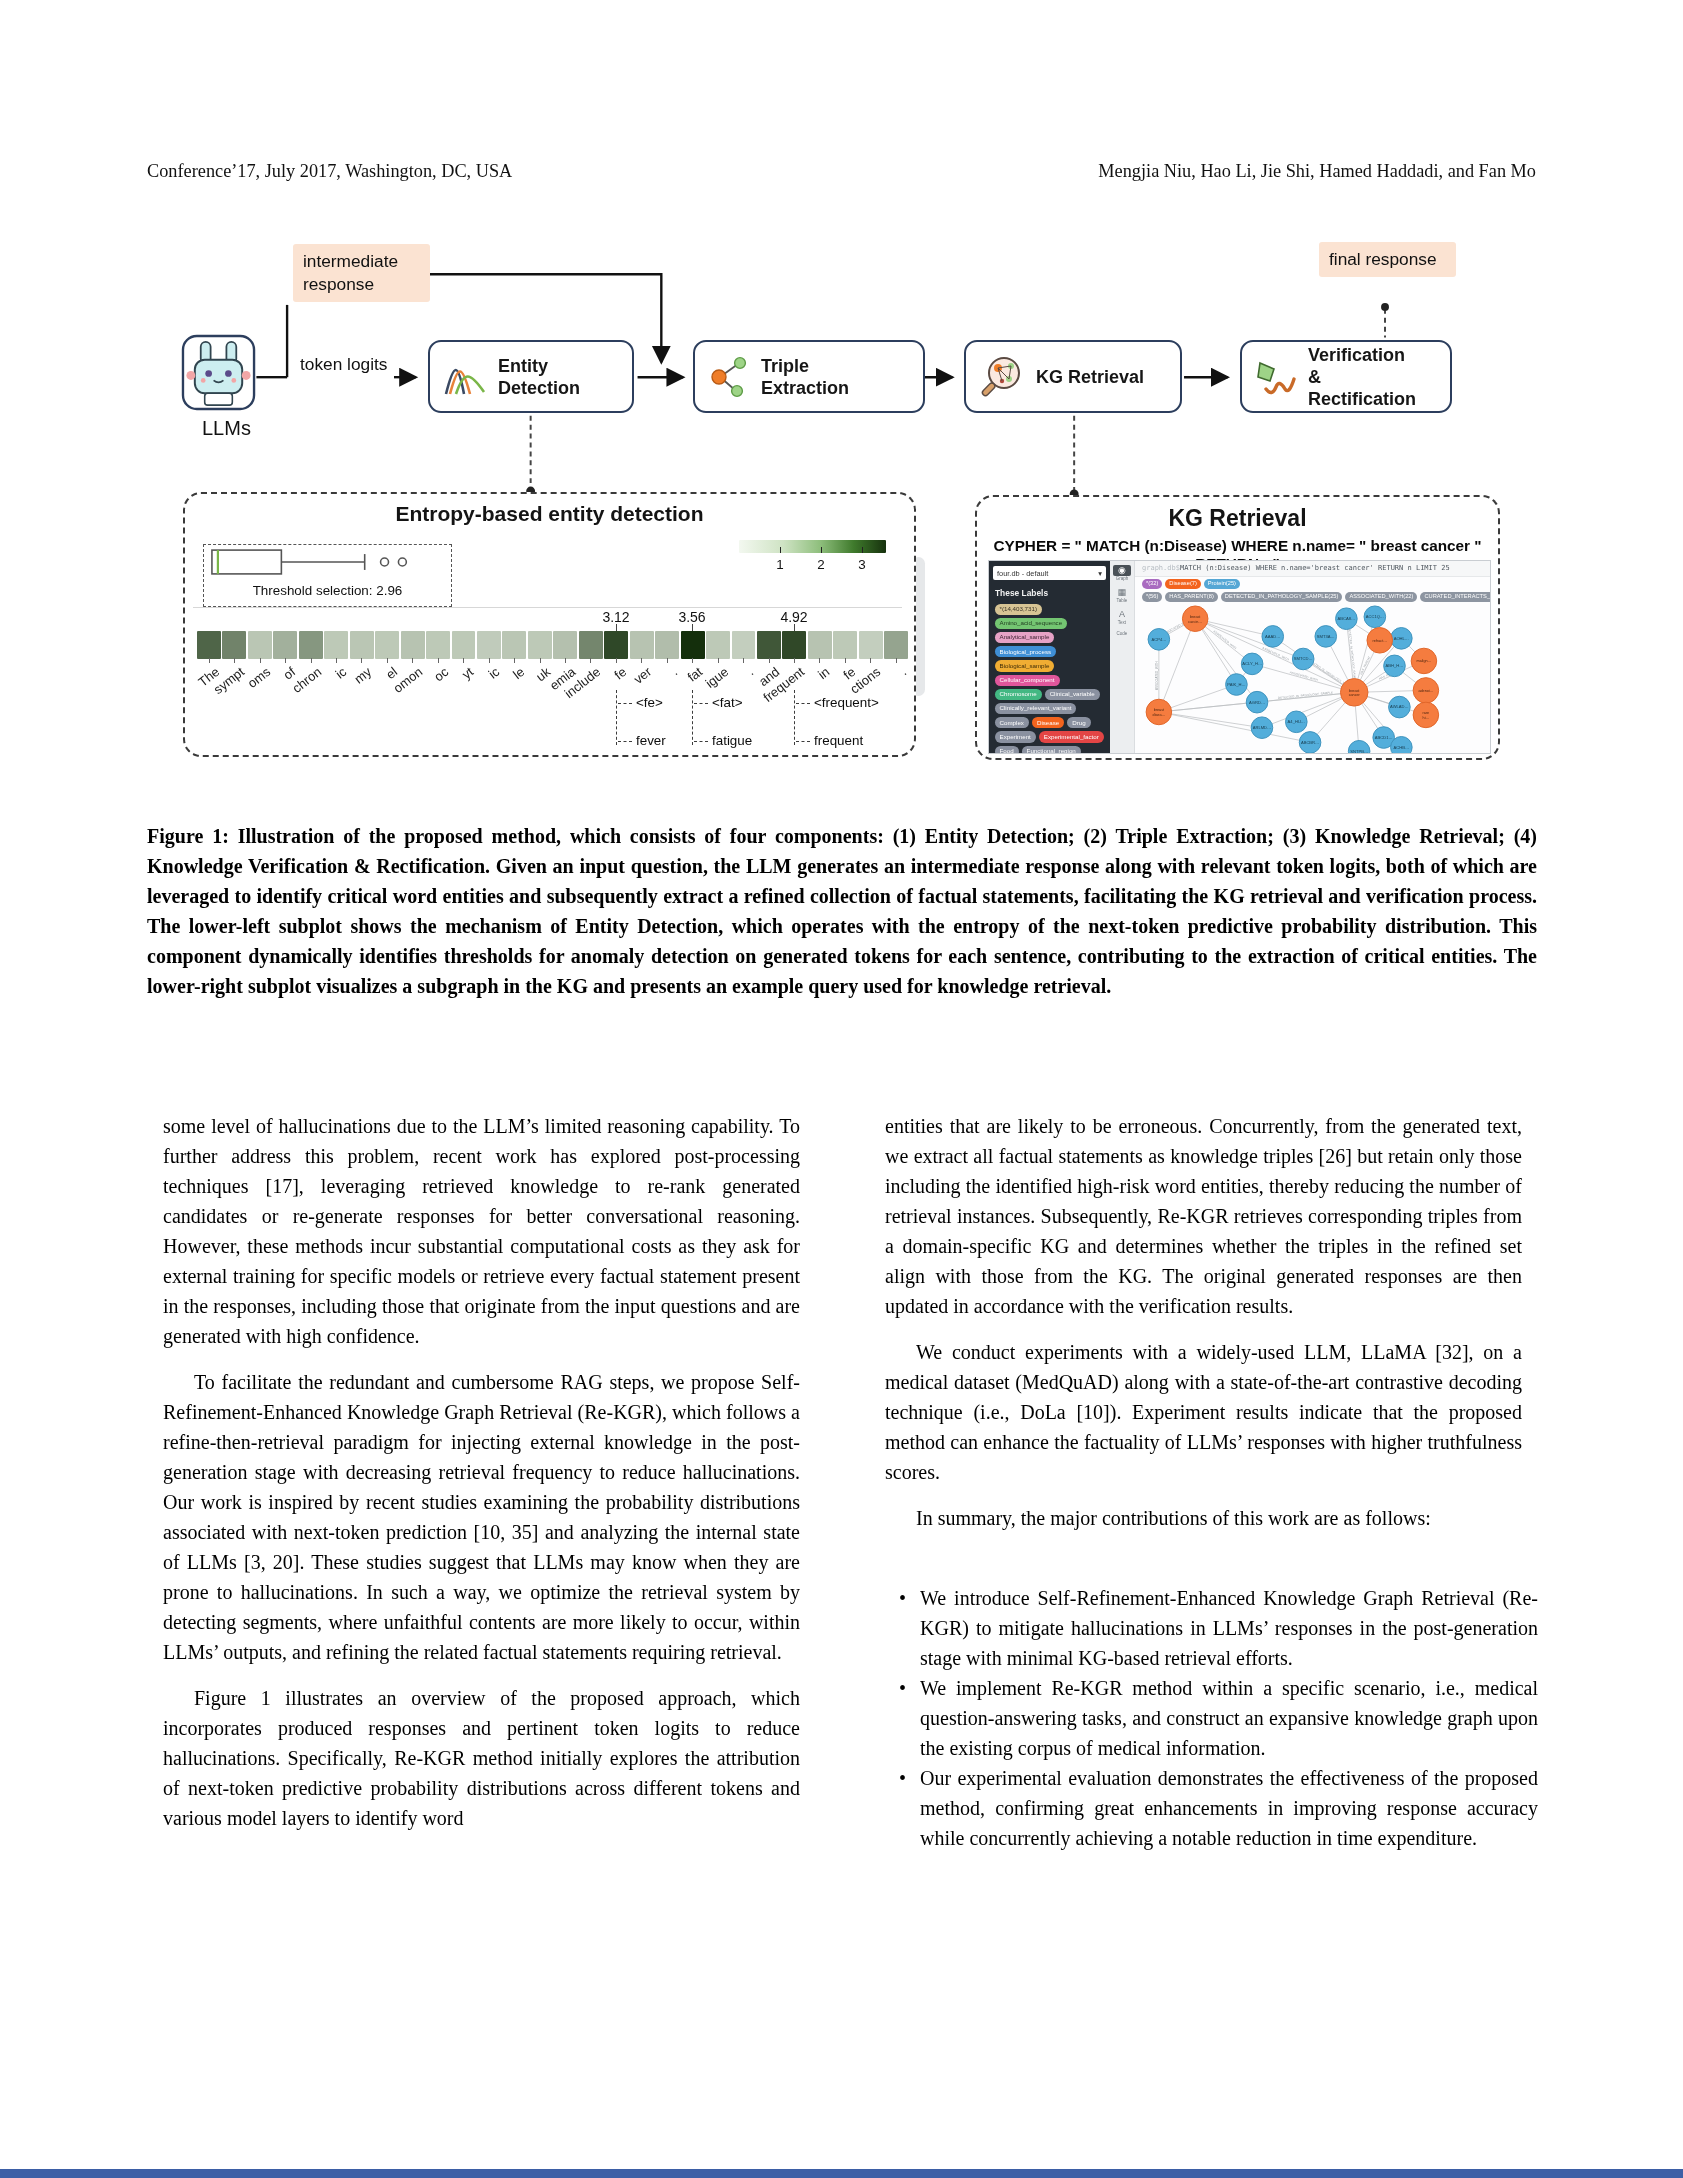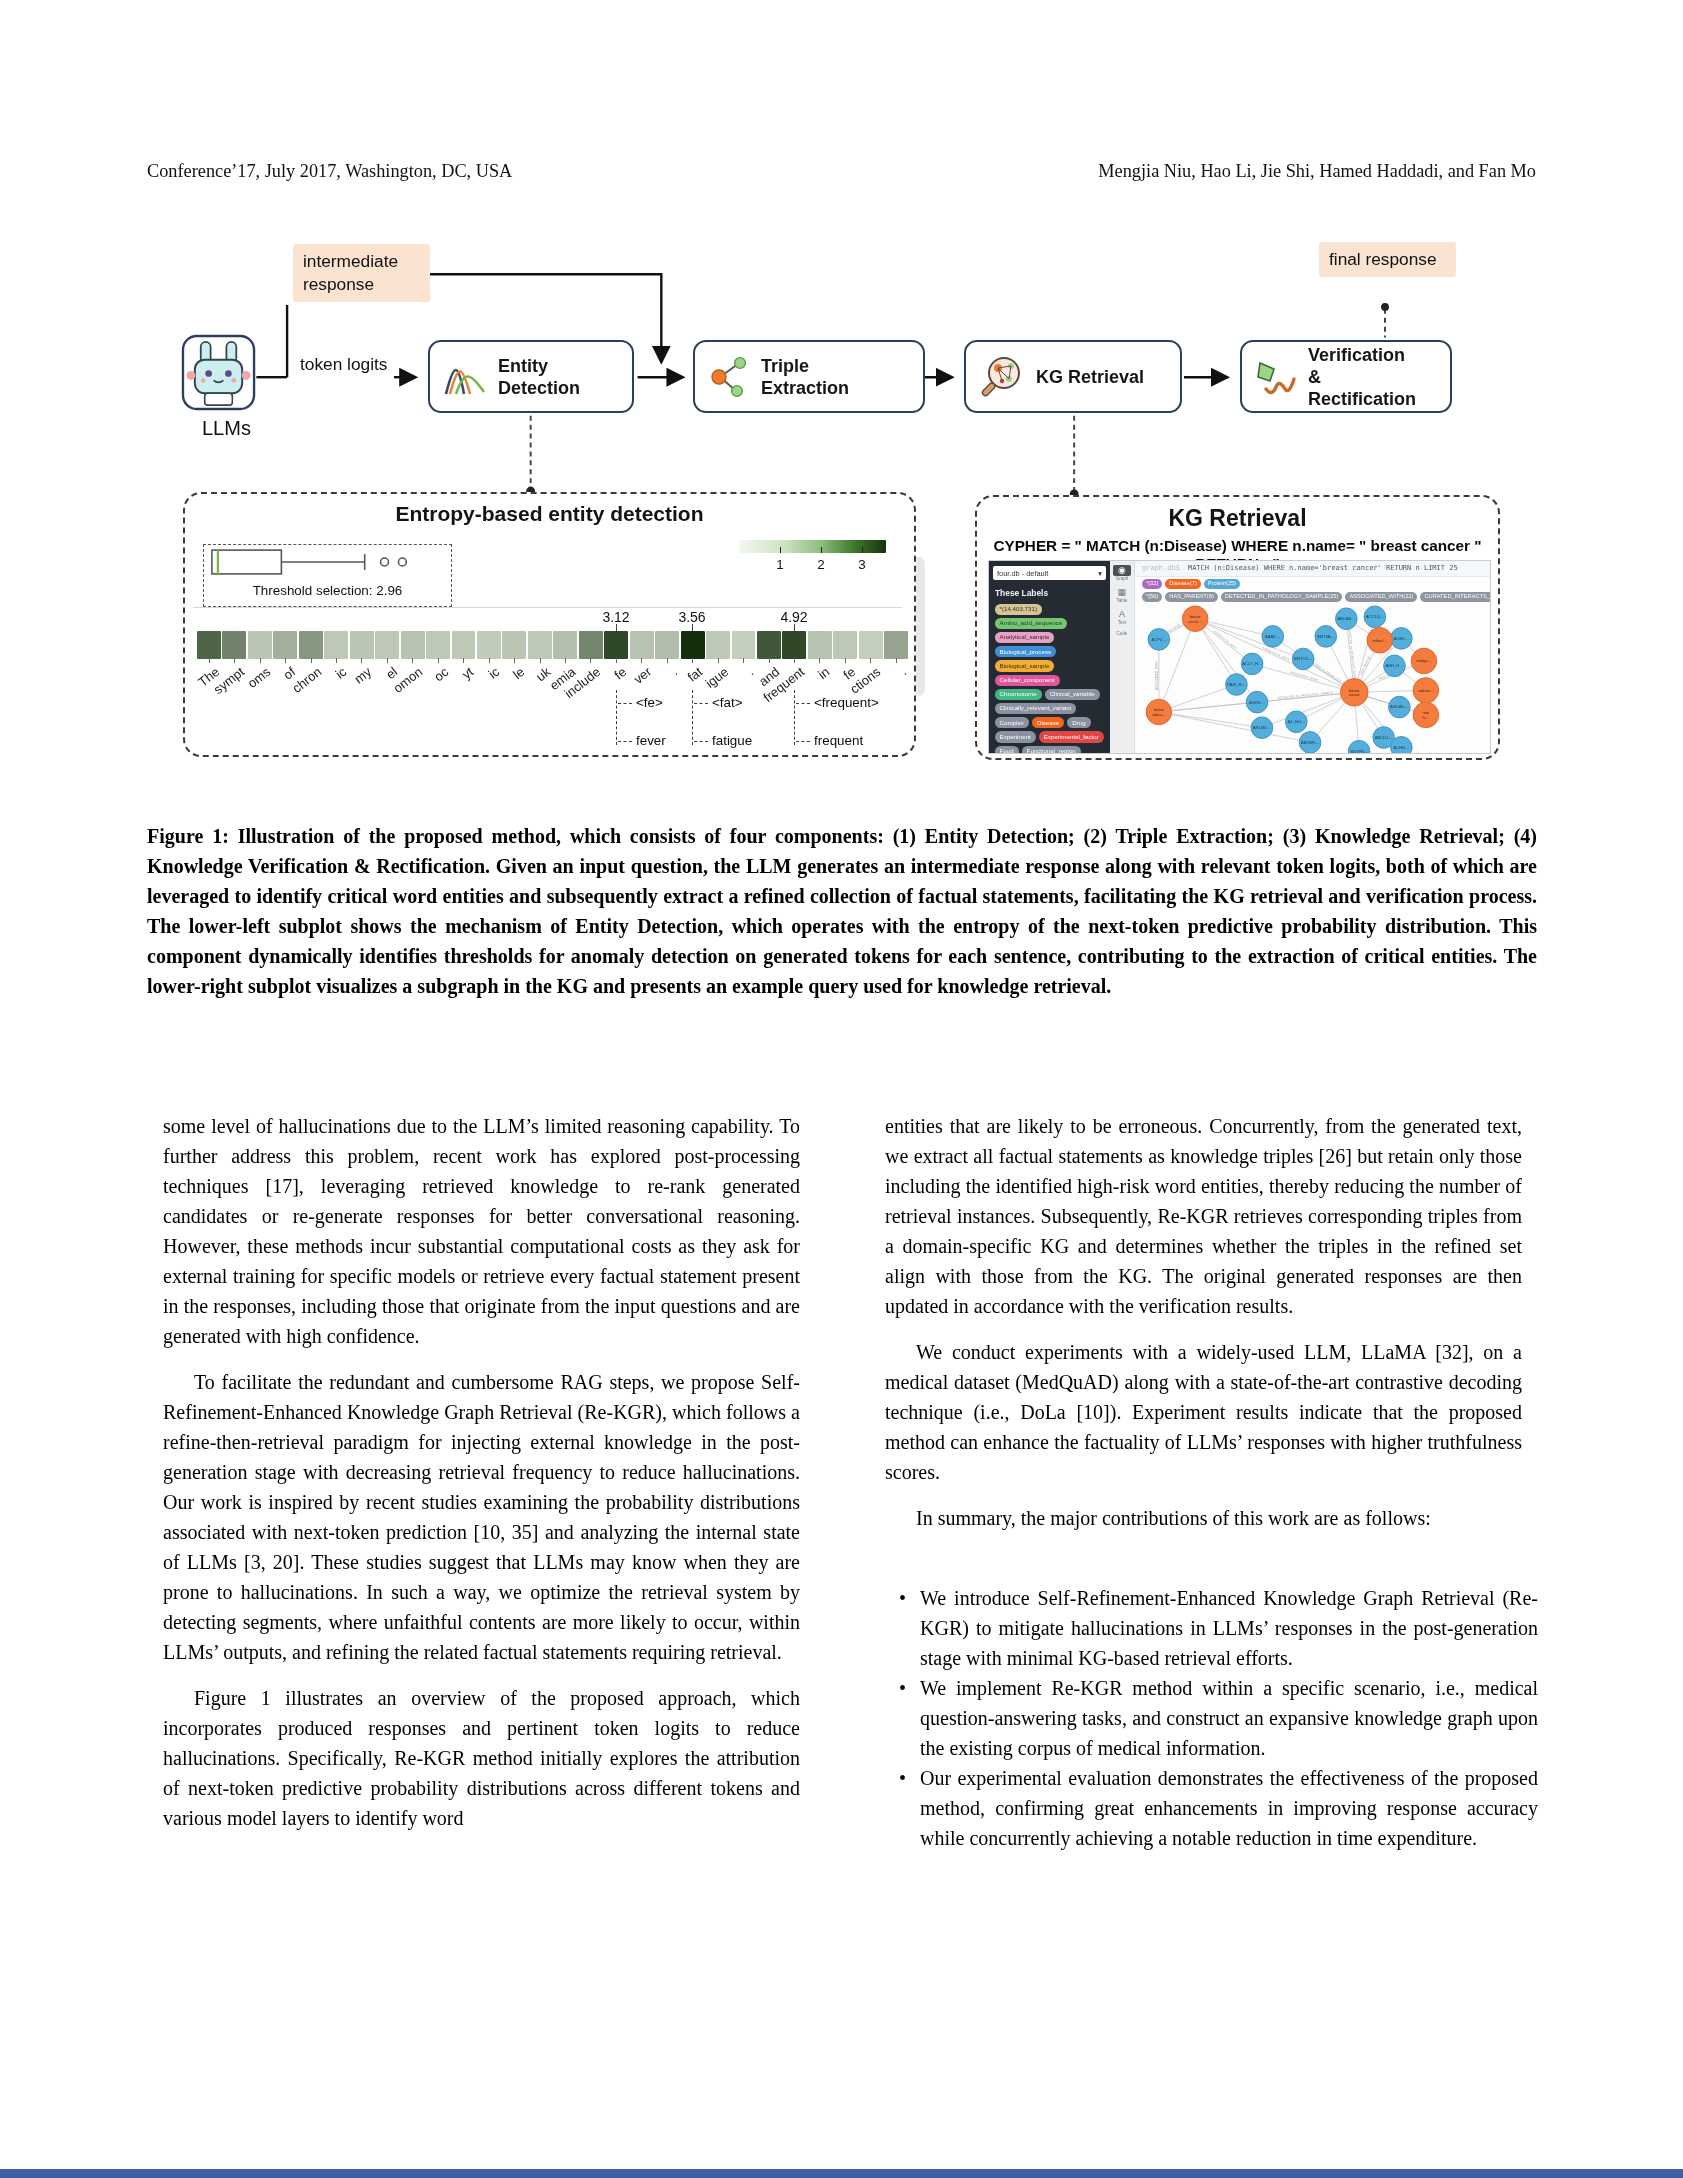--- a/index.html
+++ b/index.html
@@ -50,21 +50,21 @@
         border-radius:8px;margin:1.5px;white-space:nowrap;}
   .nb-icons{width:24px;background:#eceef0;border-right:1px solid #dadde0;flex:none;
             display:flex;flex-direction:column;align-items:center;padding-top:4px;gap:6px;}
   .nbi{width:18px;text-align:center;color:#6d747b;font-family:"Liberation Sans",sans-serif;}
   .nbi .g{font-size:9px;line-height:11px;display:block;}
   .nbi .t{font-size:4.5px;display:block;}
   .nbi.active .g{background:#4a5157;color:#fff;border-radius:2px;}
   .nb-main{flex:1;background:#fdfdfe;display:flex;flex-direction:column;min-width:0;}
   .nb-query{height:15px;background:#f6f7f8;border-bottom:1px solid #e6e8ea;display:flex;align-items:center;
             font-family:"DejaVu Sans Mono",monospace;font-size:7px;white-space:nowrap;padding-left:7px;}
-  .nb-query .p{color:#b6bcc2;margin-right:8px;}
+  .nb-query .p{color:#b6bcc2;margin-right:0;}
   .nb-query .q{color:#4e565e;}
   .nb-row{display:flex;align-items:center;gap:3px;padding-left:7px;}
   
   .caption{position:absolute;left:147px;width:1390px;top:821px;font-weight:bold;font-size:20px;
            line-height:30px;text-align:justify;color:#000;}
   .col{position:absolute;top:1095px;width:669px;font-size:20px;line-height:30px;text-align:justify;color:#000;}
   .col p{margin:16px;}
   .col p.ind{text-indent:1.55em;}
   .bullets{margin-top:50px;}
   .bullet{position:relative;padding-left:51px;margin-top:0;}

